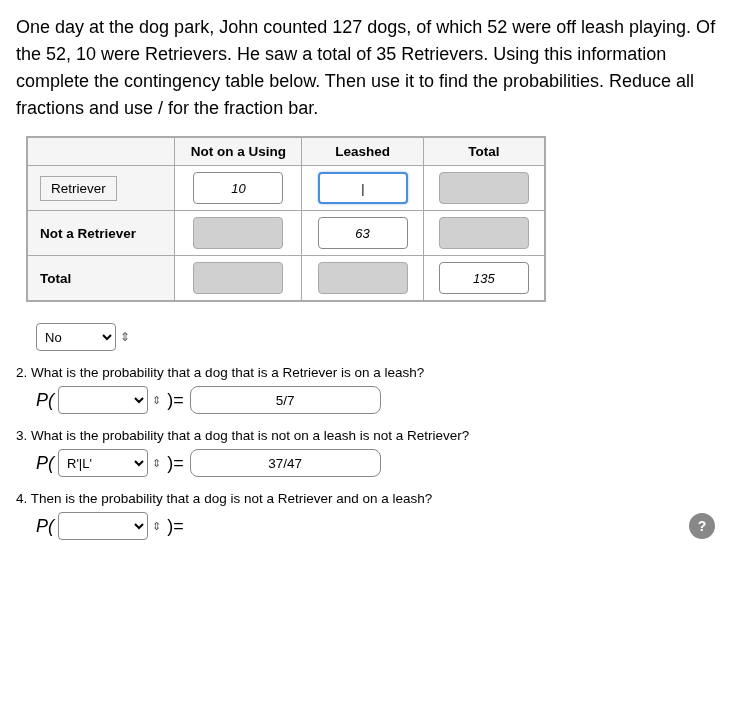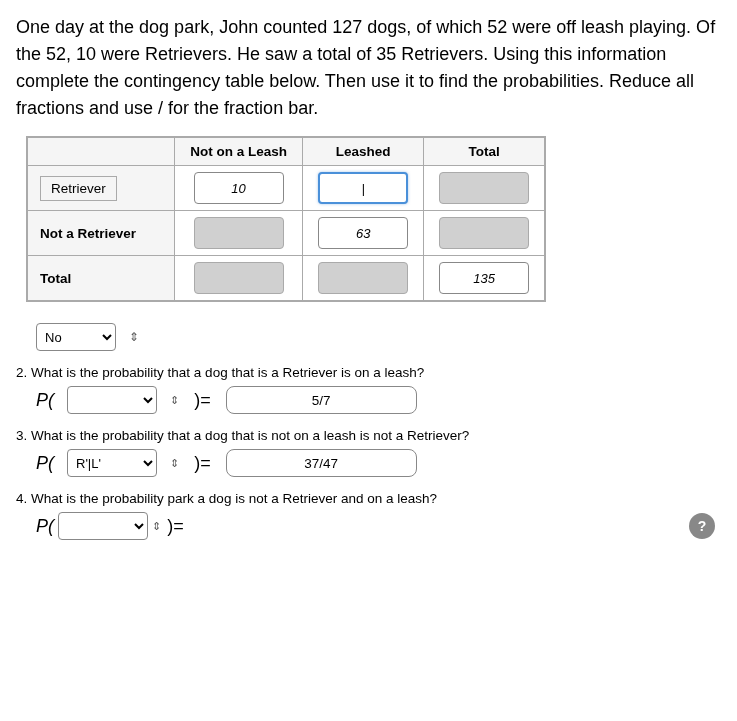--- a/index.html
+++ b/index.html
@@ -74,21 +74,21 @@
     .section {
       margin-bottom: 14px;
     }
     .question {
       font-size: 13.5px;
       margin-bottom: 6px;
     }
     .answer-row {
       display: flex;
       align-items: center;
-      gap: 13px;
+      gap: 4px;
       margin-left: 20px;
     }
     .p-label {
       font-size: 14px;
       font-style: italic;
     }
     .select-box {
       height: 28px;
       border: 1.5px solid #888;
       border-radius: 4px;
@@ -147,21 +147,21 @@
 
 <p class="intro-text">
   <span>One day at the dog park, John counted 127 dogs, of which 52 were off leash playing. Of the 52, 10 were Retrievers. He saw a total of 35 Retrievers. Using this information complete the contingency table below. Then use it to find the probabilities. Reduce all fractions and use / for the fraction bar.</span>
 </p>
 
 <div class="table-wrapper">
   <table>
     <thead>
       <tr>
         <th style="min-width:130px;"></th>
-        <th>Not on a Leash</th>
+        <th>Not on a Using</th>
         <th>Leashed</th>
         <th>Total</th>
       </tr>
     </thead>
     <tbody>
 
       <tr>
         <td class="row-label">
           <span style="border:1.5px solid #aaa; border-radius:0; padding:4px 10px; display:inline-block;">Retriever</span>
         </td>
@@ -244,21 +244,21 @@
     </select>
     <span style="font-size:11px; color:#555;">⇕</span>
     <span class="paren equals-sign">)=</span>
     <input class="result-input" type="text" value="37/47" style="">
   </div>
 </div>
 
 
 <div class="section">
   <p class="question">
-    <span>4.</span> <span>What is the probability park a dog is not a Retriever and on a leash?</span>
+    <span>4.</span> <span>Then is the probability that a dog is not a Retriever and on a leash?</span>
   </p>
   <div class="q4-row">
     <span class="p-label paren">P(</span>
     <select class="select-box" style="width:90px;">
       <option value=""></option>
     </select>
     <span style="font-size:11px; color:#555;">⇕</span>
     <span class="paren equals-sign">)=</span>
     <div class="help-circle">?</div>
   </div>

